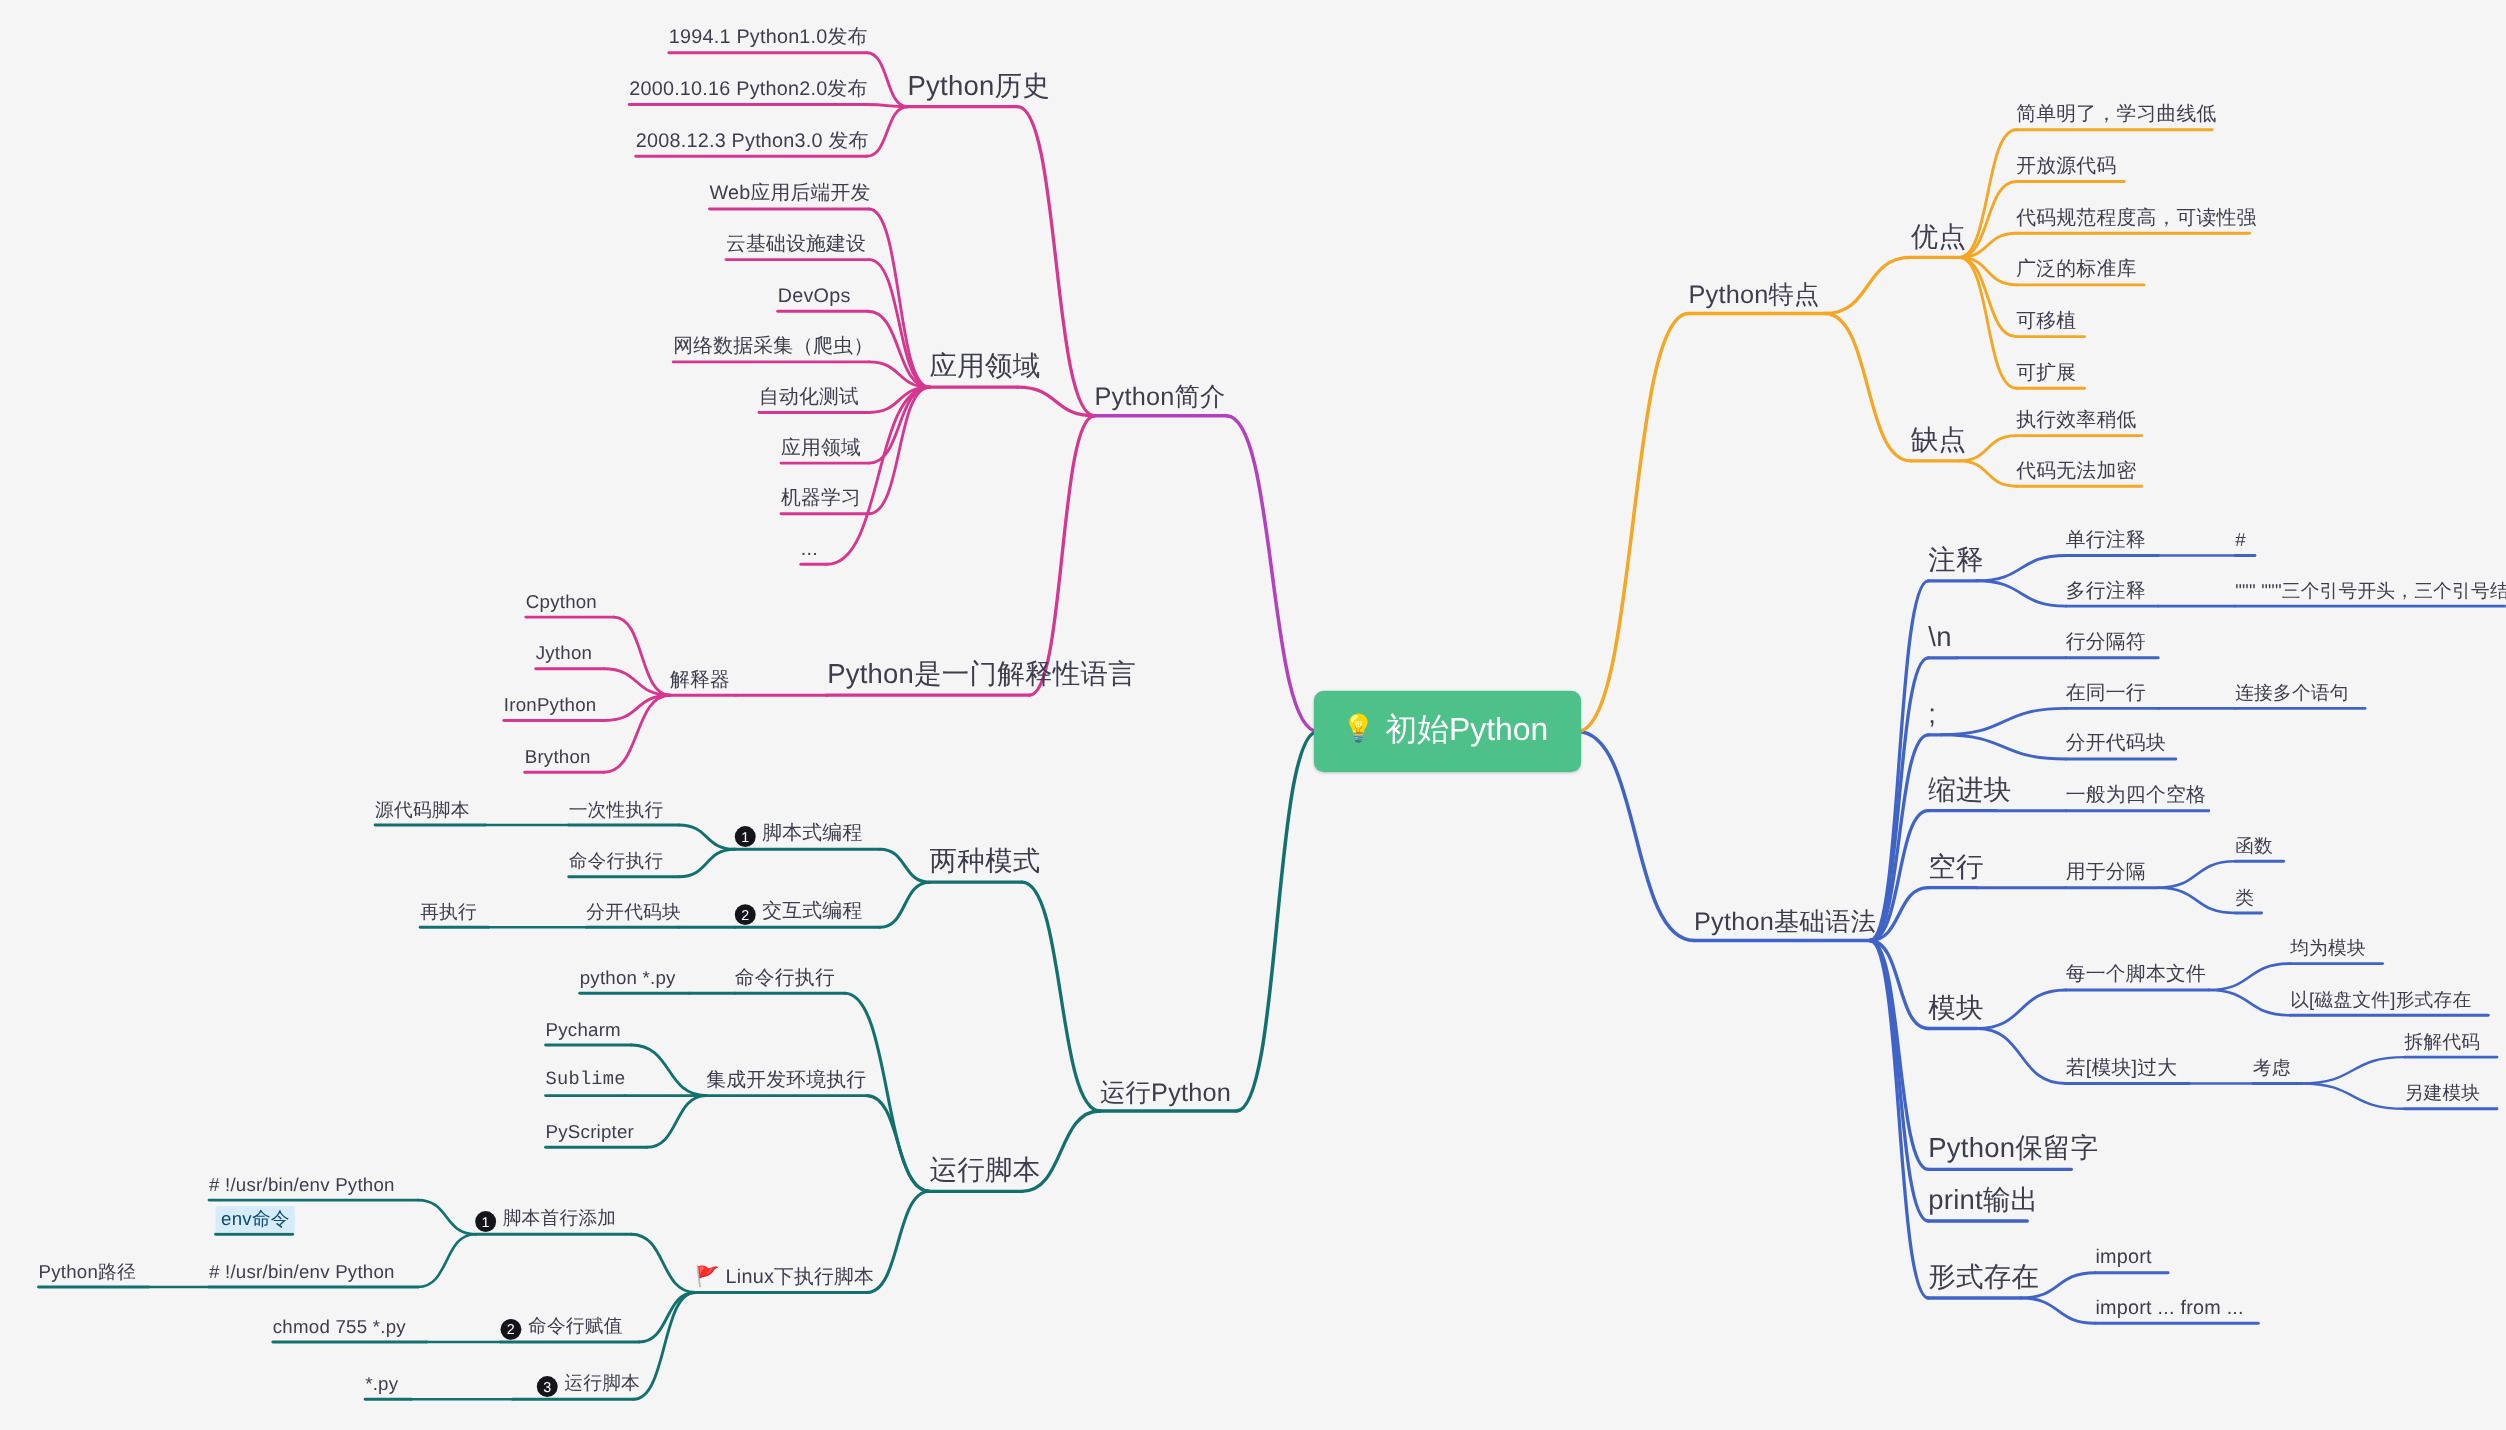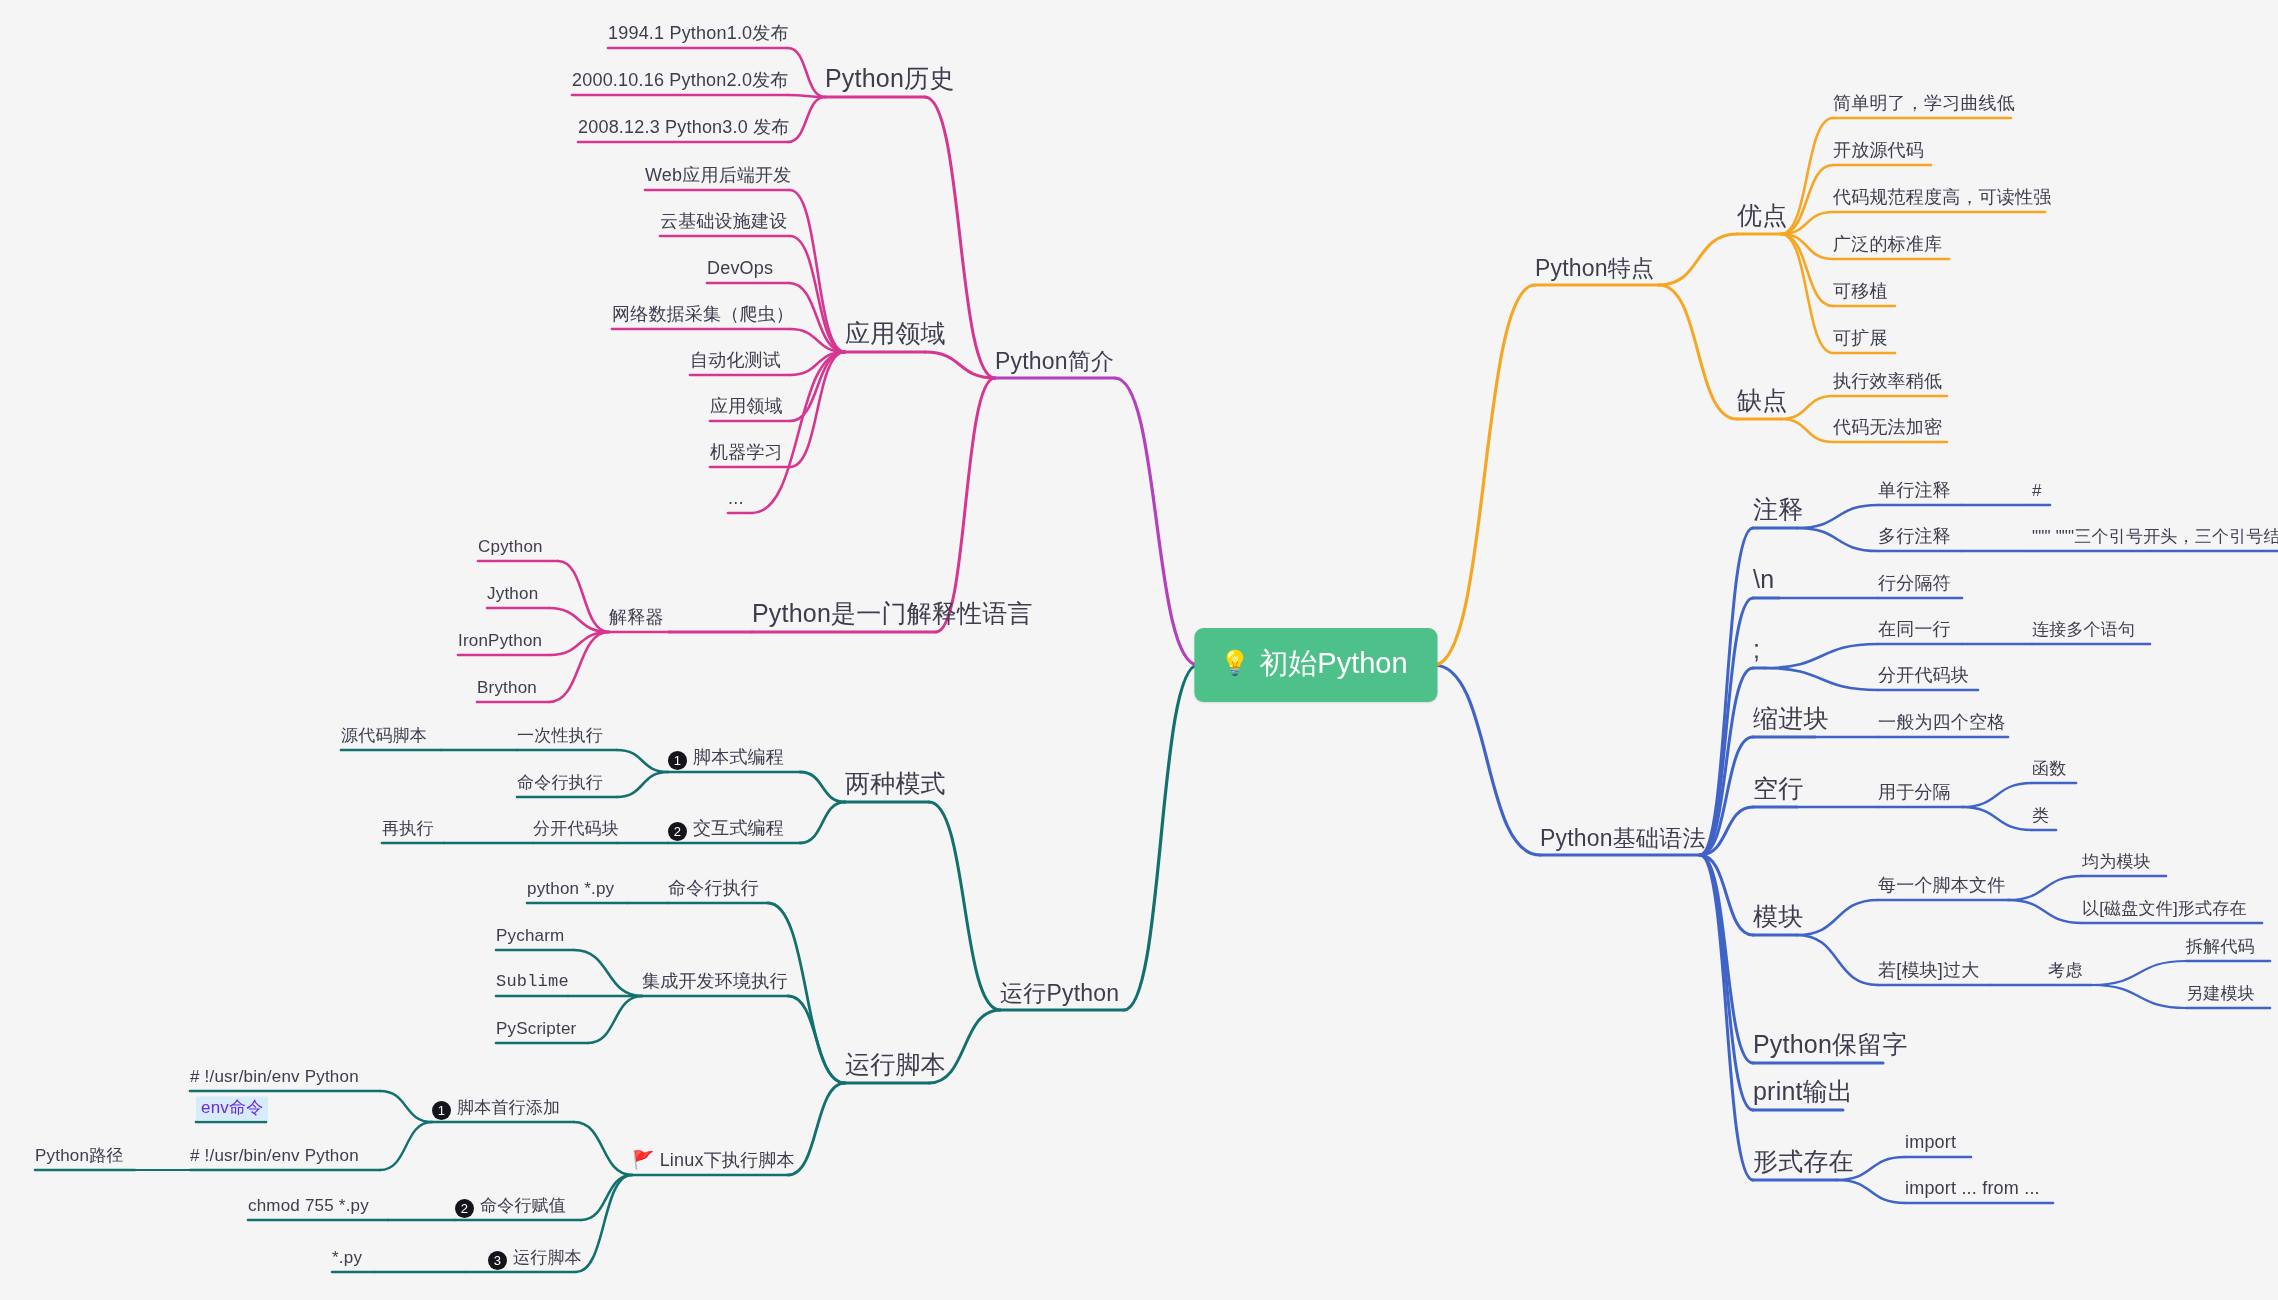--- a/index.html
+++ b/index.html
@@ -37,21 +37,21 @@
     display:flex;align-items:center;gap:9px;
   }
   .root .bulb{
     display:inline-block;font-size:24px;line-height:1;
     position:relative;top:-1px;
   }
   .hl{
     background:#d6ecfb;
     padding:2px 5px 3px 5px;
     border-radius:2px;
-    color:#6d28d9;
+    color:#0c4a6e;
   }
   .flag{font-size:18px;margin-right:5px;}
   .badge{
     display:inline-block;
     width:19px;height:19px;line-height:19px;
     border-radius:50%;
     background:#15141a;color:#fff;
     font-size:13px;text-align:center;
     margin-right:6px;
     position:relative;top:2px;

